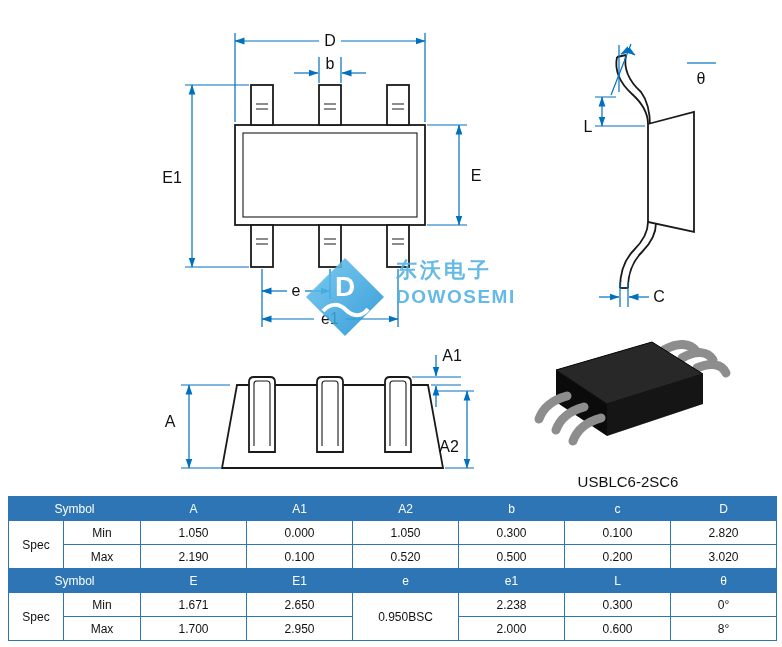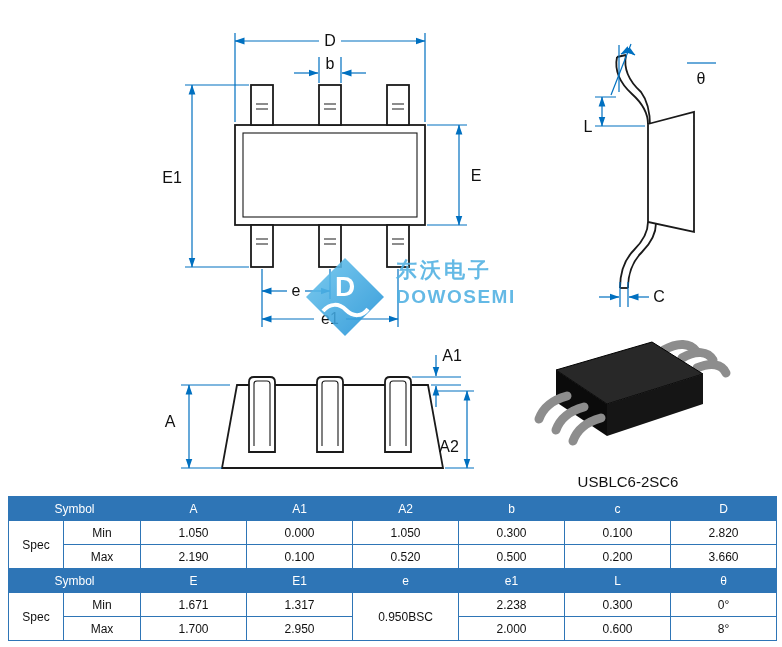--- a/index.html
+++ b/index.html
@@ -185,36 +185,36 @@
     <td>0.100</td>
     <td>2.820</td>
   </tr>
   <tr>
     <td>Max</td>
     <td>2.190</td>
     <td>0.100</td>
     <td>0.520</td>
     <td>0.500</td>
     <td>0.200</td>
-    <td>3.660</td>
+    <td>3.020</td>
   </tr>
   <tr>
     <td class="hdr" colspan="2">Symbol</td>
     <td class="hdr">E</td>
     <td class="hdr">E1</td>
     <td class="hdr">e</td>
     <td class="hdr">e1</td>
     <td class="hdr">L</td>
     <td class="hdr">θ</td>
   </tr>
   <tr>
     <td rowspan="2">Spec</td>
     <td>Min</td>
     <td>1.671</td>
-    <td>1.317</td>
+    <td>2.650</td>
     <td rowspan="2">0.950BSC</td>
     <td>2.238</td>
     <td>0.300</td>
     <td>0°</td>
   </tr>
   <tr>
     <td>Max</td>
     <td>1.700</td>
     <td>2.950</td>
     <td>2.000</td>

